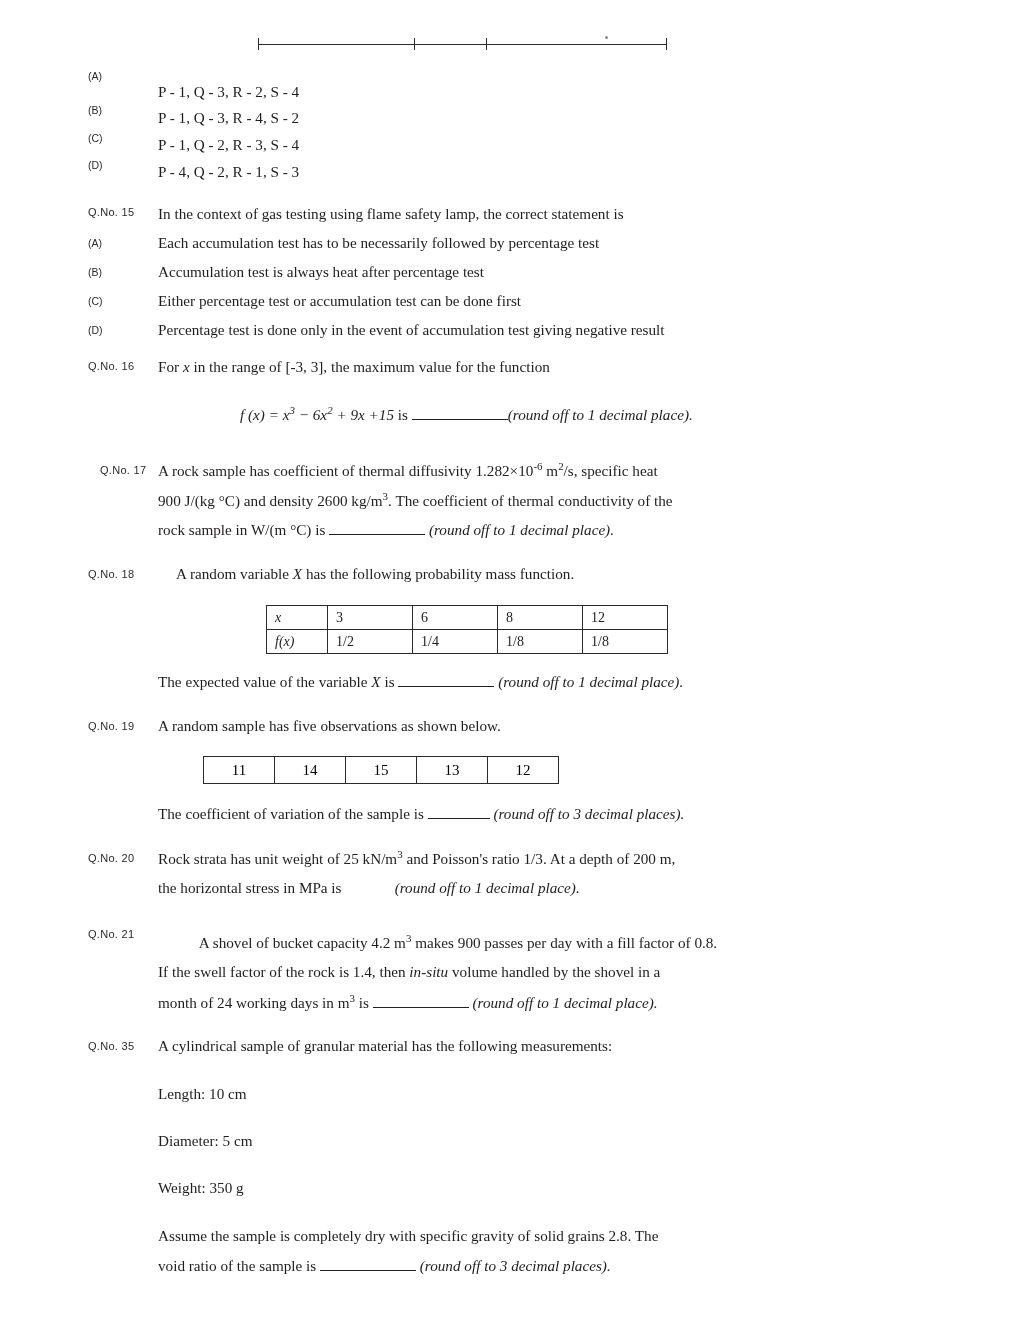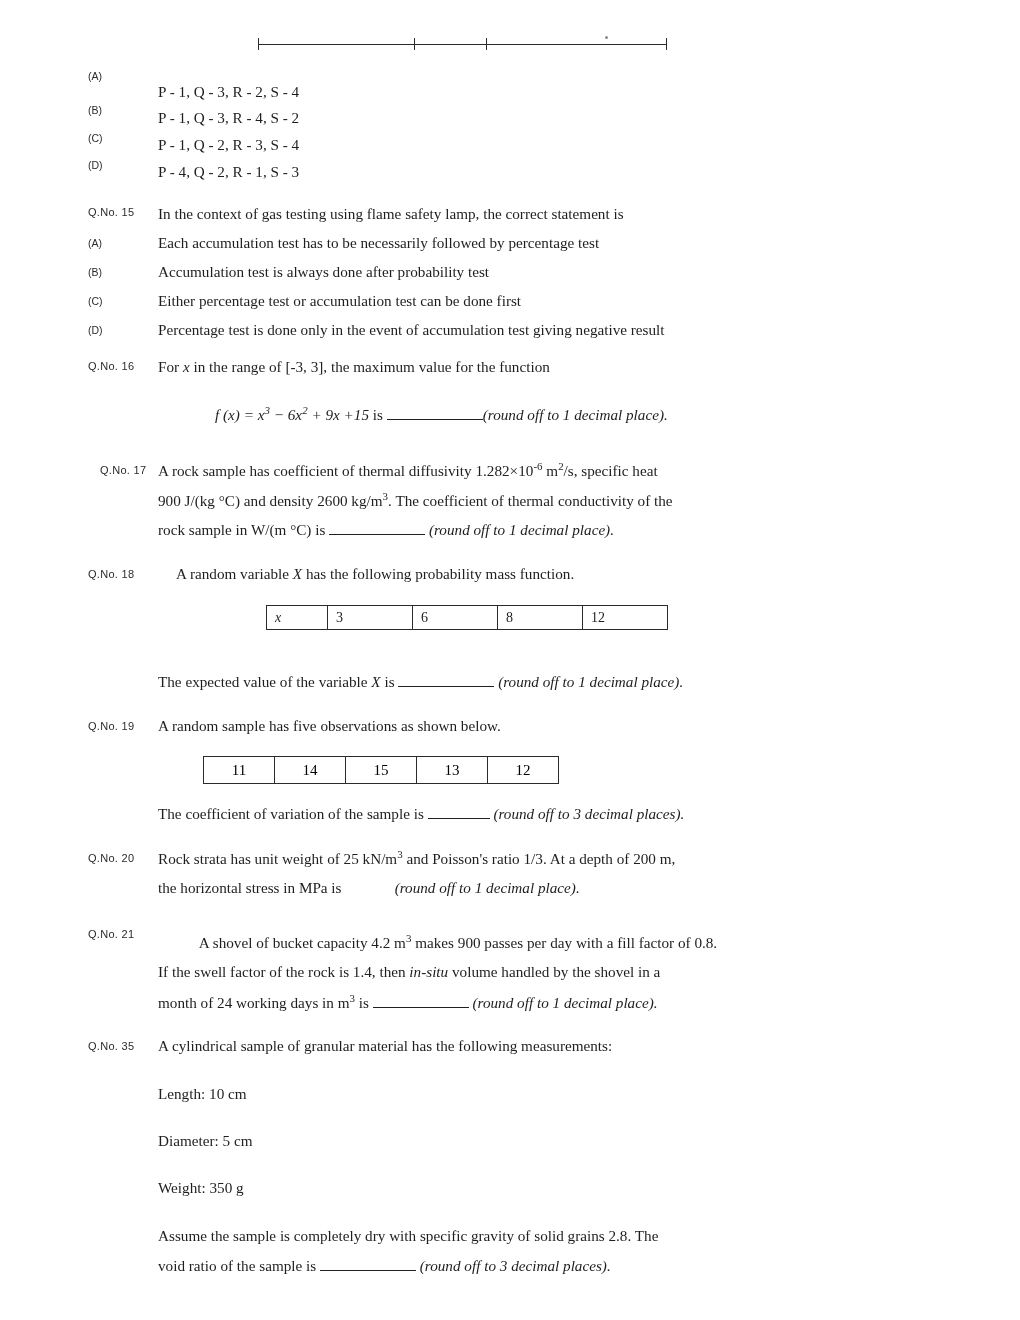--- a/index.html
+++ b/index.html
@@ -151,35 +151,35 @@
   </div>
 
   <div class="qblock" style="top:200px;">
     <div class="qno" style="top:6px;">Q.No. 15</div>
     <div class="qtext" style="top:2px;">In the context of gas testing using flame safety lamp, the correct statement is</div>
 
     <div class="opt-label" style="top:37px;">(A)</div>
     <div class="qtext" style="top:31px;">Each accumulation test has to be necessarily followed by percentage test</div>
 
     <div class="opt-label" style="top:66px;">(B)</div>
-    <div class="qtext" style="top:60px;">Accumulation test is always done after probability test</div>
+    <div class="qtext" style="top:60px;">Accumulation test is always heat after percentage test</div>
 
     <div class="opt-label" style="top:95px;">(C)</div>
     <div class="qtext" style="top:89px;">Either percentage test or accumulation test can be done first</div>
 
     <div class="opt-label" style="top:124px;">(D)</div>
     <div class="qtext" style="top:118px;">Percentage test is done only in the event of accumulation test giving negative result</div>
   </div>
 
   <div class="qblock" style="top:352px;">
     <div class="qno" style="top:8px;">Q.No. 16</div>
     <div class="qtext" style="top:3px;">
       <span>For </span><i>x</i><span> in the range of [-3, 3], the maximum value for the function</span>
     </div>
-    <div class="qtext" style="top:50px; left:127px;">
+    <div class="qtext" style="top:50px; left:152px;">
       <span class="eq">f (x) = x<span class="sup">3</span> − 6x<span class="sup">2</span> + 9x +15</span><span> is </span><span class="blank" style="width:96px;"></span><i>(round off to 1 decimal place).</i>
     </div>
   </div>
 
   <div class="qblock" style="top:456px;">
     <div class="qno" style="top:8px;margin-left:12px;">Q.No. 17</div>
     <div class="qtext" style="top:2px;">
       <span>A rock sample has coefficient of thermal diffusivity 1.282×10</span><span class="sup">-6</span><span> m</span><span class="sup">2</span><span>/s, specific heat</span>
     </div>
     <div class="qtext" style="top:32px;">
@@ -198,20 +198,27 @@
 
     <div style="position:absolute; left:178px; top:45px;">
       <table class="pmf">
         <tbody>
             <tr>
           <td class="c0"><i>x</i></td>
           <td class="cx">3</td>
           <td class="cx">6</td>
           <td class="cx">8</td>
           <td class="cx">12</td>
+        </tr>
+        <tr>
+          <td class="c0"><i>f(x)</i></td>
+          <td class="cx">1/2</td>
+          <td class="cx">1/4</td>
+          <td class="cx">1/8</td>
+          <td class="cx">1/8</td>
         </tr>
       </tbody>
         </table>
     </div>
 
     <div class="qtext" style="top:110px;">
       <span>The expected value of the variable </span><i>X</i><span> is </span><span class="blank" style="width:96px;"></span><span>&nbsp;</span><i>(round off to 1 decimal place).</i>
     </div>
   </div>
 

